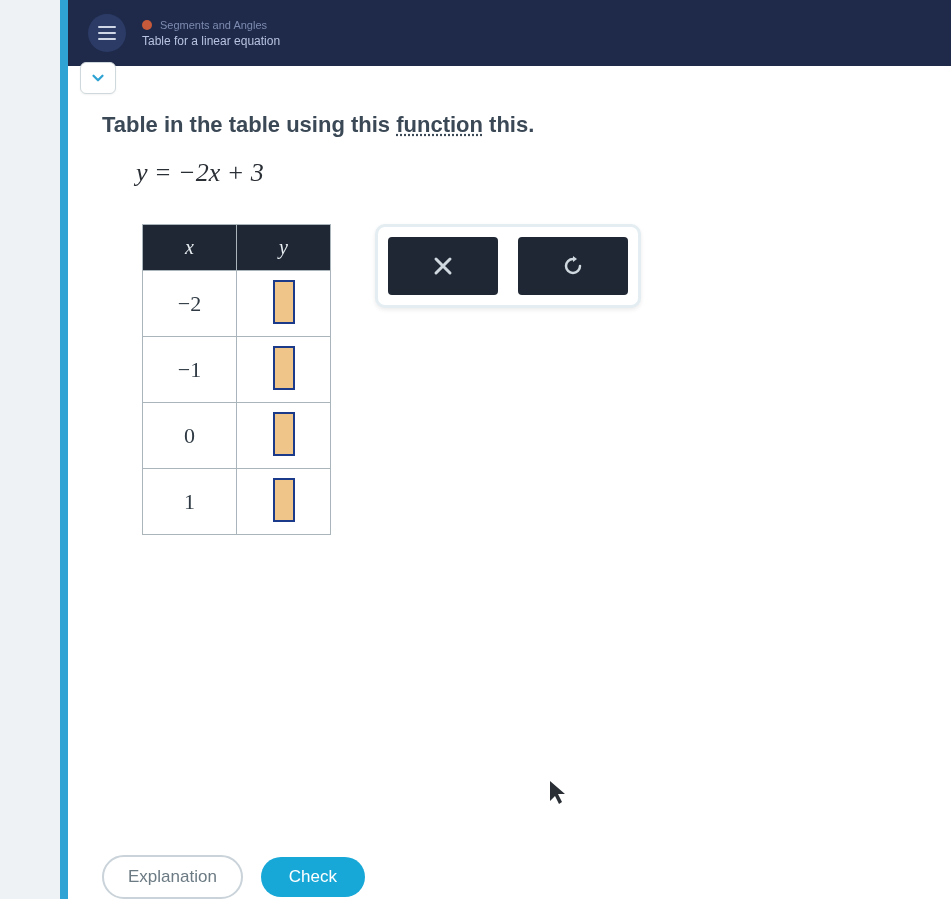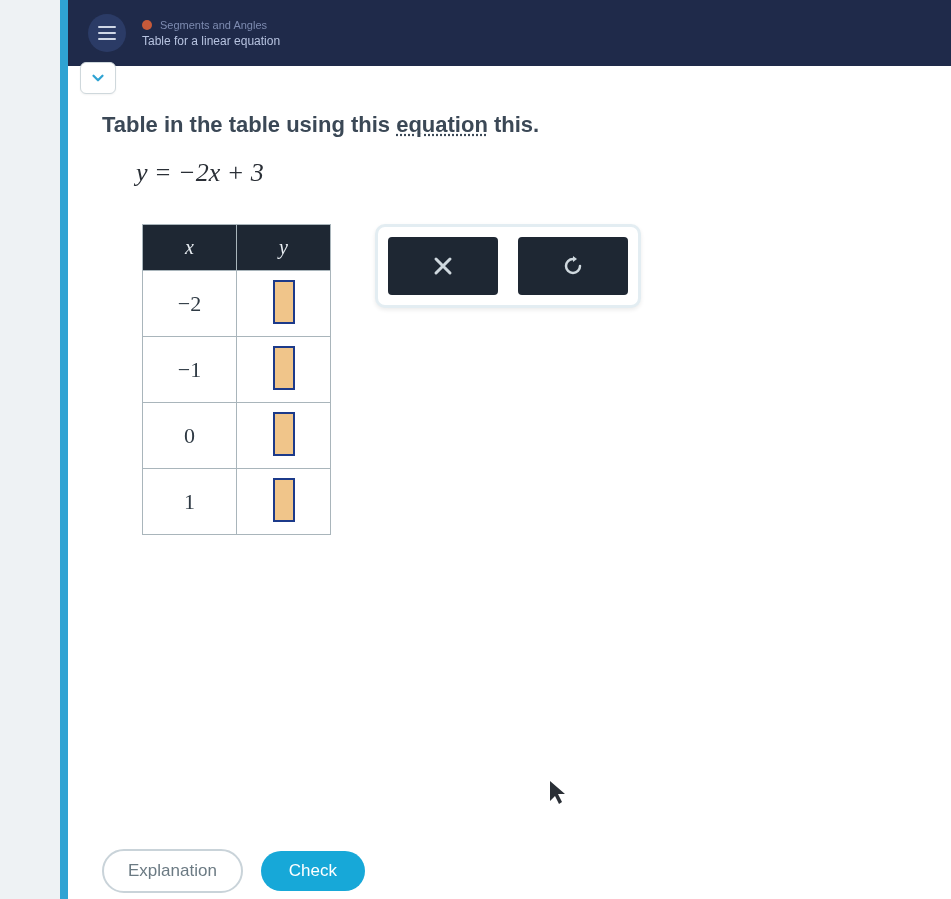--- a/index.html
+++ b/index.html
@@ -148,21 +148,21 @@
     width: 110px; height: 58px;
     background: #1e2733;
     border-radius: 4px;
     display: flex; align-items: center; justify-content: center;
     color: #cfd8de;
     cursor: pointer;
   }
   .tool-btn svg { width: 24px; height: 24px; }
   .footer {
     position: absolute;
-    left: 34px; bottom: 6px;
+    left: 34px; bottom: 0;
     display: flex; gap: 18px; align-items: center;
   }
   .btn-explain {
     padding: 10px 24px;
     border: 2px solid #c9d3d9;
     border-radius: 999px;
     background: #ffffff;
     color: #6b7a83;
     font-size: 17px;
     cursor: pointer;
@@ -212,21 +212,21 @@
     <div class="collapse-btn">
       <svg viewBox="0 0 24 24" width="18" height="18">
         <path d="M6 9l6 6 6-6" fill="none" stroke="#2fa3d3" stroke-width="3" stroke-linecap="round" stroke-linejoin="round"></path>
       </svg>
     </div>
   </div>
 
   <div class="content">
 
     <div class="instruction">
-      <span>Table in the table using this </span><span class="fn">equation</span><span> this.</span>
+      <span>Table in the table using this </span><span class="fn">function</span><span> this.</span>
     </div>
 
     <div class="equation">y = −2x + 3</div>
 
     <div class="workrow">
       <table class="func">
         <thead>
           <tr>
             <th>x</th>
             <th>y</th>

